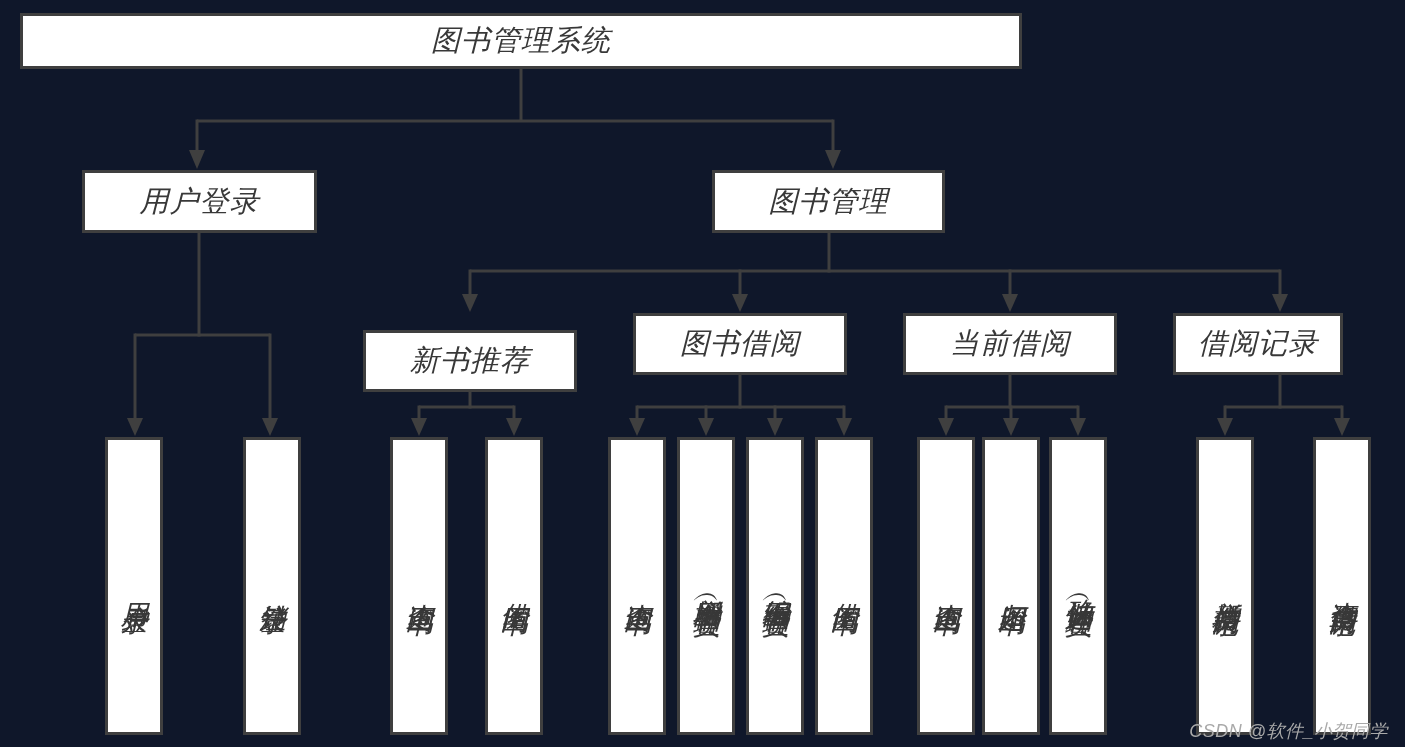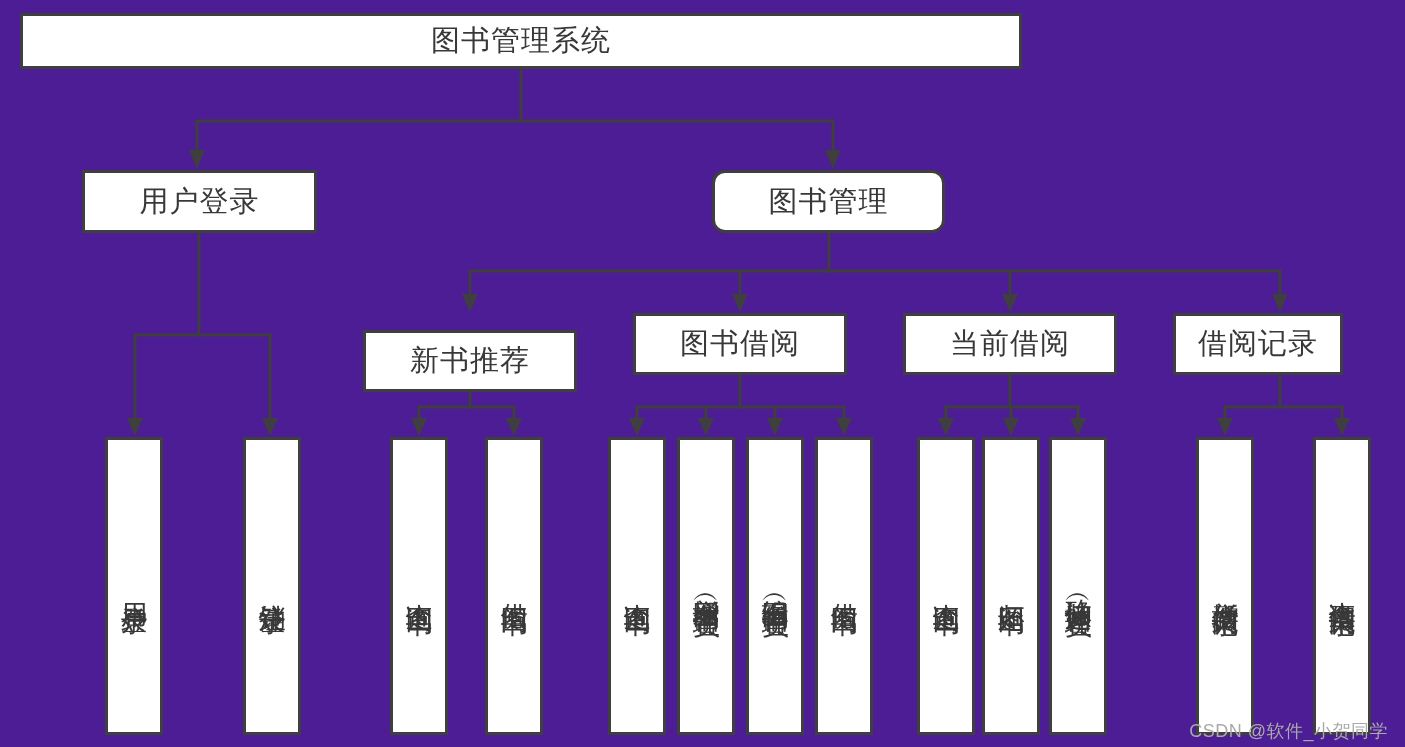--- a/index.html
+++ b/index.html
@@ -1,22 +1,23 @@
 <!DOCTYPE html>
 <html><head>
 <meta charset="utf-8">
 <style>
   html, body { margin: 0; padding: 0; background: #ffffff; }
   #stage {
     position: relative;
     width: 1405px;
     height: 747px;
-    background: #4c1d95;
+    background: #0f172a;
     font-family: "Liberation Sans", "DejaVu Sans", sans-serif;
     overflow: hidden;
+    font-style: italic;
   }
   #connectors {
     position: absolute;
     left: 0; top: 0;
     width: 1405px; height: 747px;
   }
   .box {
     position: absolute;
     box-sizing: border-box;
     background: #ffffff;
@@ -117,21 +118,21 @@
     </g>
   </svg>
 
   <div class="box h" style="left:20px; top:13px; width:1002px; height:56px;">
     <span>图书管理系统</span>
   </div>
 
   <div class="box h" style="left:82px; top:170px; width:235px; height:63px;">
     <span>用户登录</span>
   </div>
-  <div class="box h" style="left:712px; top:170px; width:233px; height:63px;border-radius:13px;">
+  <div class="box h" style="left:712px; top:170px; width:233px; height:63px;">
     <span>图书管理</span>
   </div>
 
   <div class="box h" style="left:363px; top:330px; width:214px; height:62px;">
     <span>新书推荐</span>
   </div>
   <div class="box h" style="left:633px; top:313px; width:214px; height:62px;">
     <span>图书借阅</span>
   </div>
   <div class="box h" style="left:903px; top:313px; width:214px; height:62px;">

